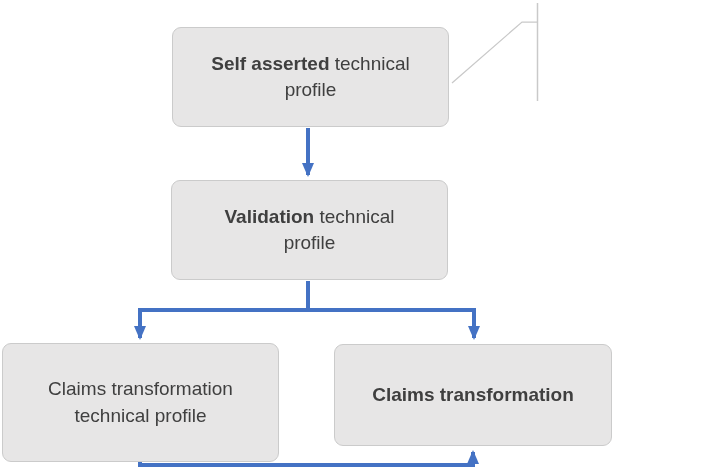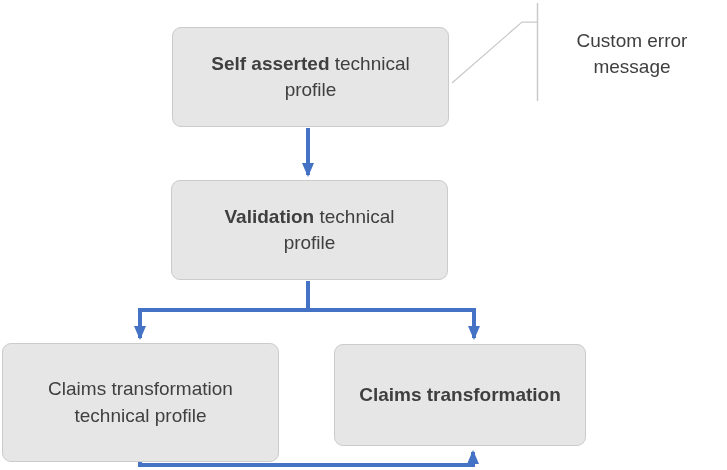--- a/index.html
+++ b/index.html
@@ -23,21 +23,21 @@
     color: var(--text-color, #3f3f3f);
     font-size: 19px;
     line-height: 1.38;
     box-sizing: border-box;
   }
   .node .label { max-width: 214px; }
   .node .bold { font-weight: bold; }
   .node-self-asserted   { left:172px; top:27px;  width:277px; height:100px; }
   .node-validation      { left:171px; top:180px; width:277px; height:100px; }
   .node-claims-tp       { left:2px;   top:343px; width:277px; height:119px; }
-  .node-claims          { left:334px; top:344px; width:252px; height:102px; }
+  .node-claims          { left:334px; top:344px; width:278px; height:102px; }
   .annotation {
     position: absolute;
     left: 548px; top: 28px; width: 168px;
     text-align: center;
     font-size: 19px;
     line-height: 1.38;
     color: var(--text-color, #3f3f3f);
   }
   svg.connectors {
     position: absolute;
@@ -88,15 +88,14 @@
   </div>
 
   <div class="node node-claims-tp">
     <span class="label"><span class="bold"></span><span>Claims transformation technical profile</span></span>
   </div>
 
   <div class="node node-claims">
     <span class="label"><span class="bold">Claims transformation</span><span></span></span>
   </div>
 
-  <div class="annotation">Custom error message</div>
 
 </div>
 
 </body></html>

